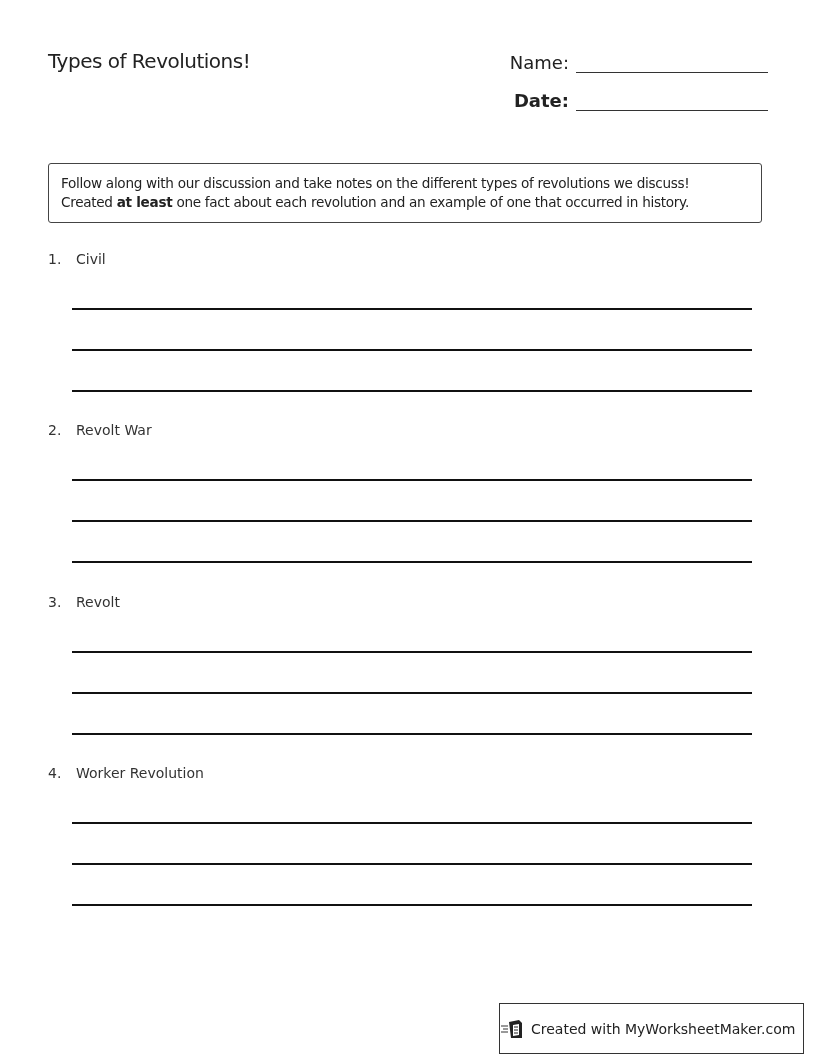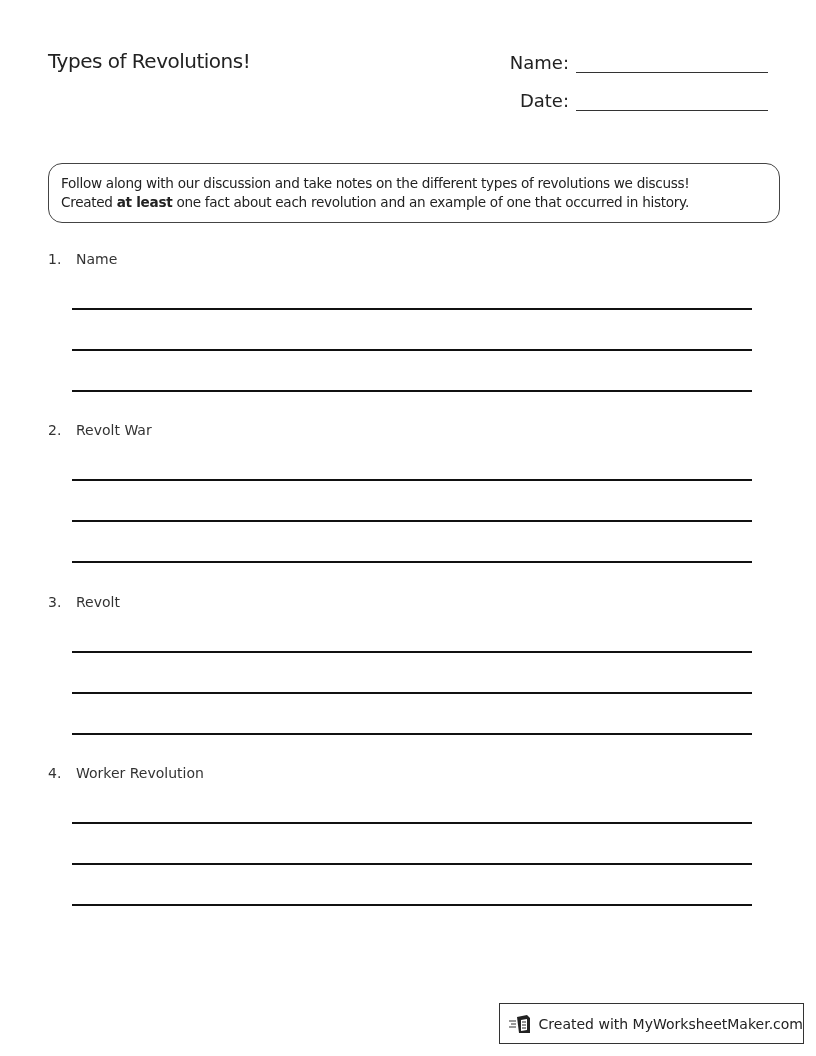--- a/index.html
+++ b/index.html
@@ -2,28 +2,28 @@
 <html><head>
 <meta charset="utf-8">
 <style>
   html, body { margin:0; padding:0; background:#fff; }
   body { width:816px; height:1056px; position:relative; font-family:"DejaVu Sans","Liberation Sans",sans-serif; color:#222; overflow:hidden; }
   .title { position:absolute; left:48px; top:49px; font-size:20px; font-weight:400; color:#222; letter-spacing:-0.5px; }
   .field { position:absolute; right:48px; display:flex; align-items:flex-end; }
   .field .lbl { font-size:18px; color:#222; margin-right:7px; text-align:left; }
   .field .line { width:192px; border-bottom:1.3px solid #333; height:20px; }
   .name-field { top:52px; }
-  .date-field { top:90px; }
-  .instructions { position:absolute; left:48px; top:163px; width:696px; border:1.3px solid #444; border-radius:14px; padding:10px 22px 10px 12px; font-size:13.6px; line-height:19px; color:#222; letter-spacing:-0.3px; }
+  .date-field { top:90px;font-weight:bold; }
+  .instructions { position:absolute; left:48px; top:163px; width:696px; border:1.3px solid #444; border-radius:3px; padding:10px 4px 10px 12px; font-size:13.6px; line-height:19px; color:#222; letter-spacing:-0.3px; }
   .instructions b { font-weight:700; }
   .question { position:absolute; left:48px; width:704px; }
   .question .qhead { font-size:14px; color:#333; display:flex; }
   .question .num { width:28px; }
   .answer-line { position:absolute; left:24px; width:680px; height:0; border-top:2px solid #111; }
-  .footer { position:absolute; left:499px; top:1003px; width:305px; height:41px; border:1.3px solid #333; box-sizing:border-box; display:flex; align-items:center; justify-content:flex-end; font-size:14px; color:#222; }
+  .footer { position:absolute; left:499px; top:1003px; width:305px; height:51px; border:1.3px solid #333; box-sizing:border-box; display:flex; align-items:center; justify-content:flex-start; font-size:14px; color:#222; }
   .footer svg { margin-right:7px; }
 </style>
 </head>
 <body>
 
 <div class="title">Types of Revolutions!</div>
 
 <div class="field name-field">
   <span class="lbl">Name:</span>
   <span class="line"></span>
@@ -34,21 +34,21 @@
 </div>
 
 <div class="instructions">
   <div>Follow along with our discussion and take notes on the different types of revolutions we discuss!</div>
   <div><span>Created </span><b>at least</b><span> one fact about each revolution and an example of one that occurred in history.</span></div>
 </div>
 
 <div class="question" style="top:251px;">
   <div class="qhead">
       <span class="num">1.</span>
-      <span>Name</span>
+      <span>Civil</span>
     </div>
   <div class="answer-line" style="top:57px;"></div>
   <div class="answer-line" style="top:98px;"></div>
   <div class="answer-line" style="top:139px;"></div>
 </div>
 
 <div class="question" style="top:422px;">
   <div class="qhead">
       <span class="num">2.</span>
       <span>Revolt War</span>

